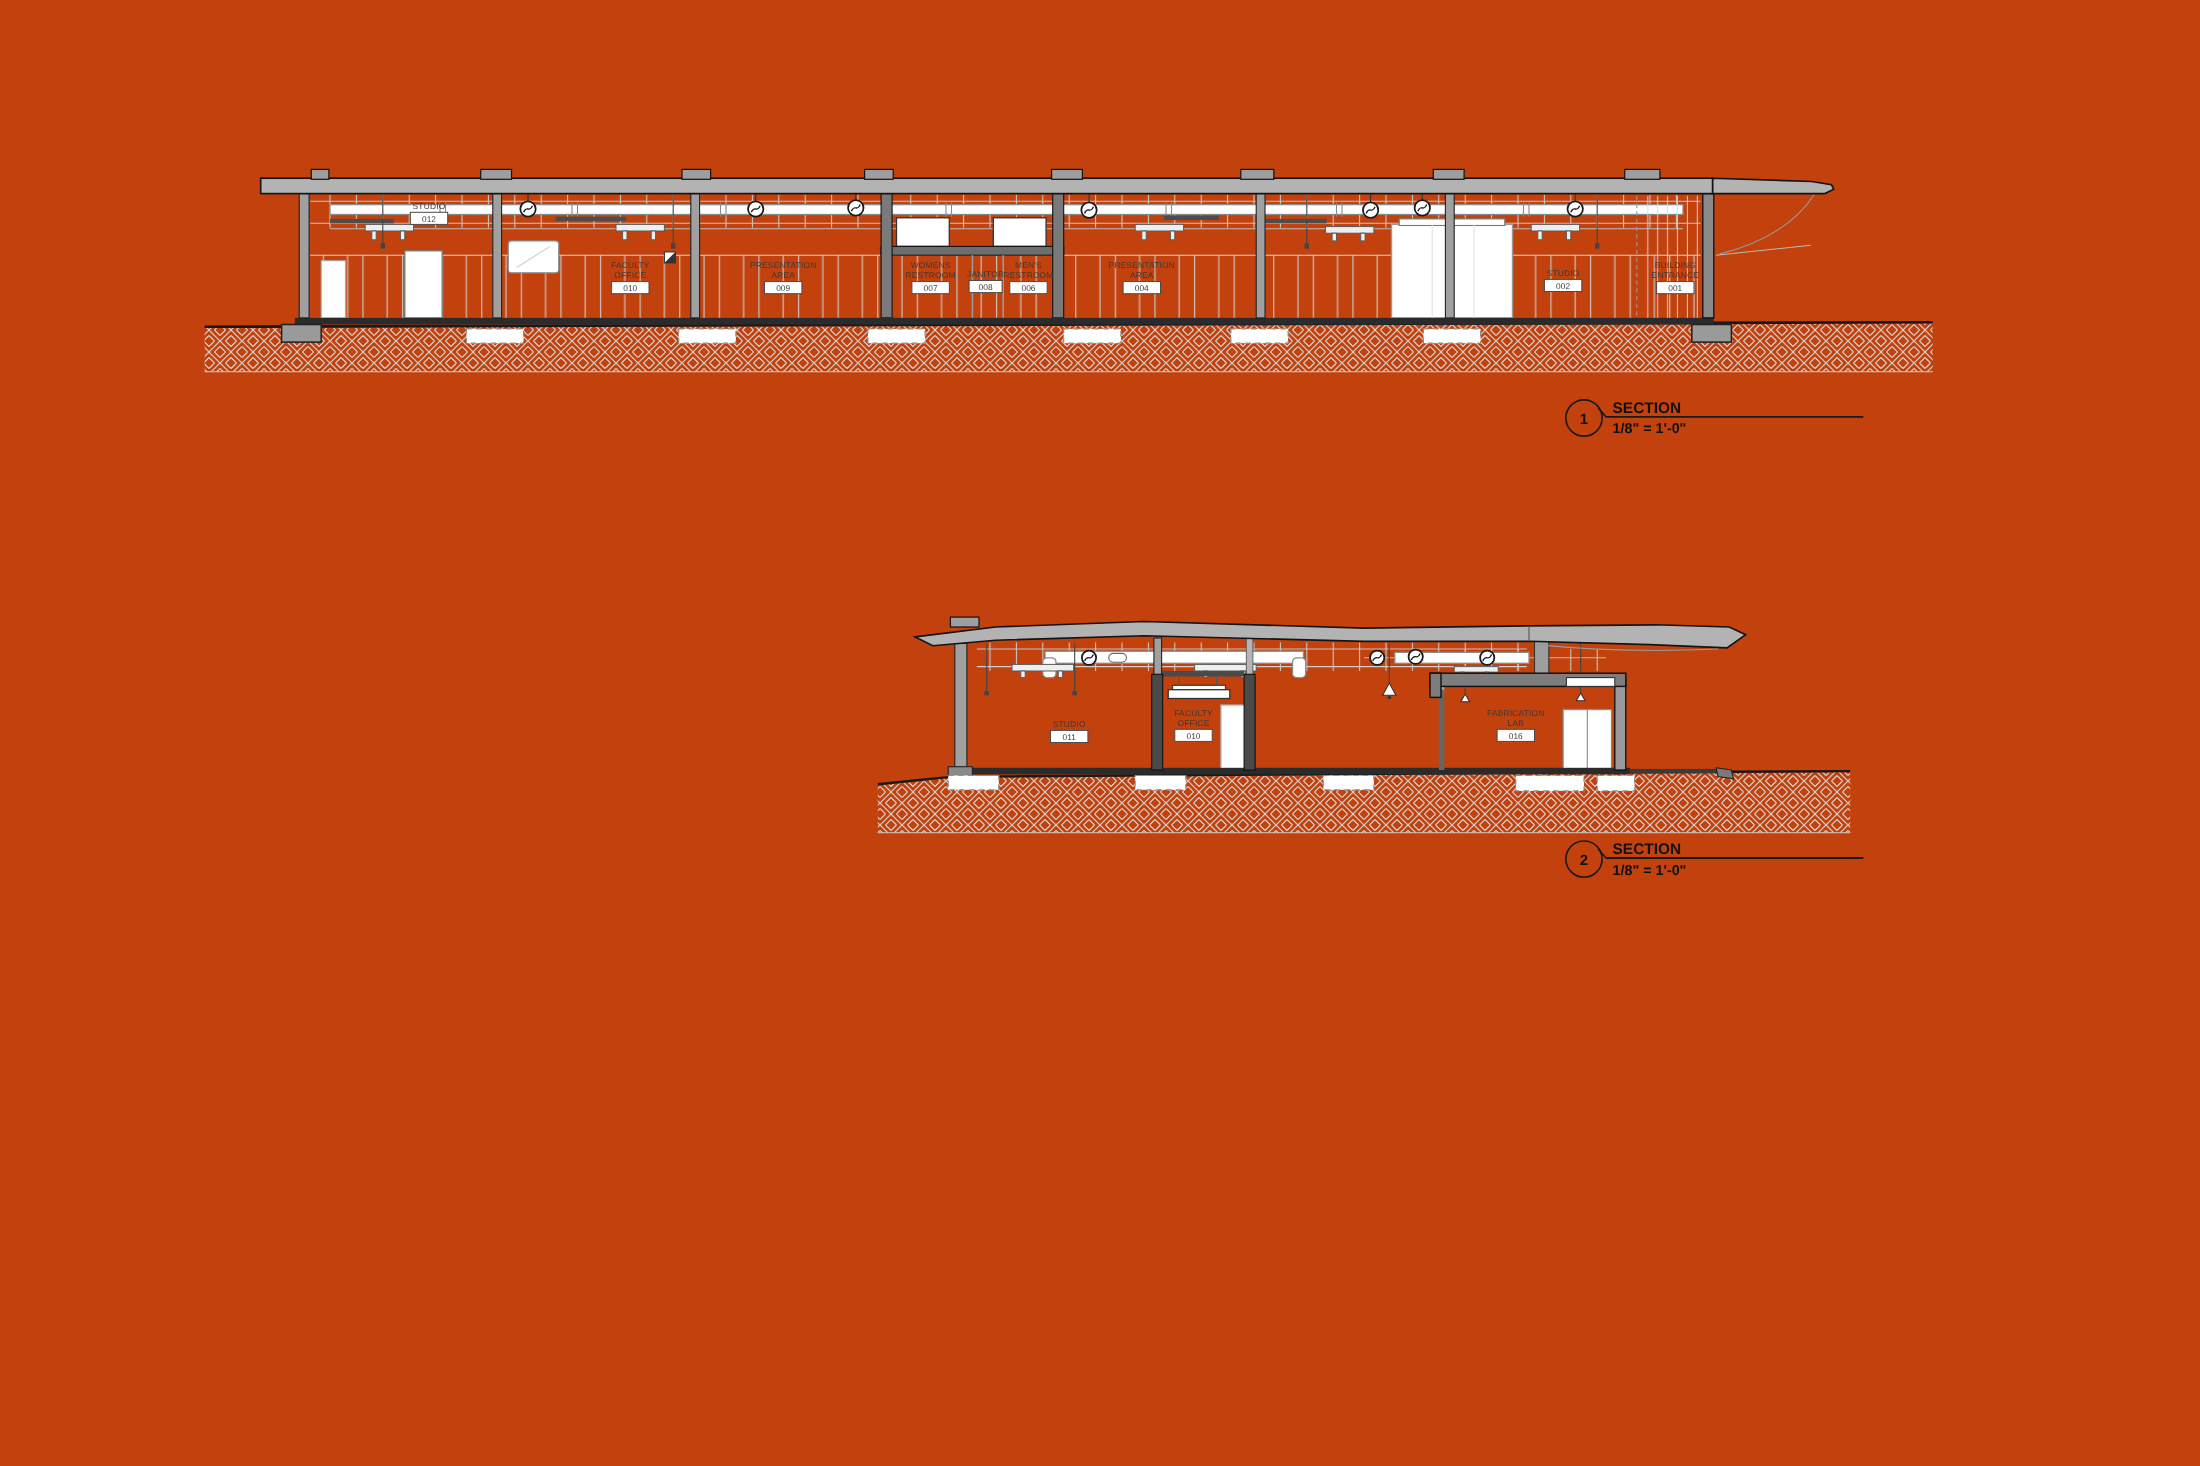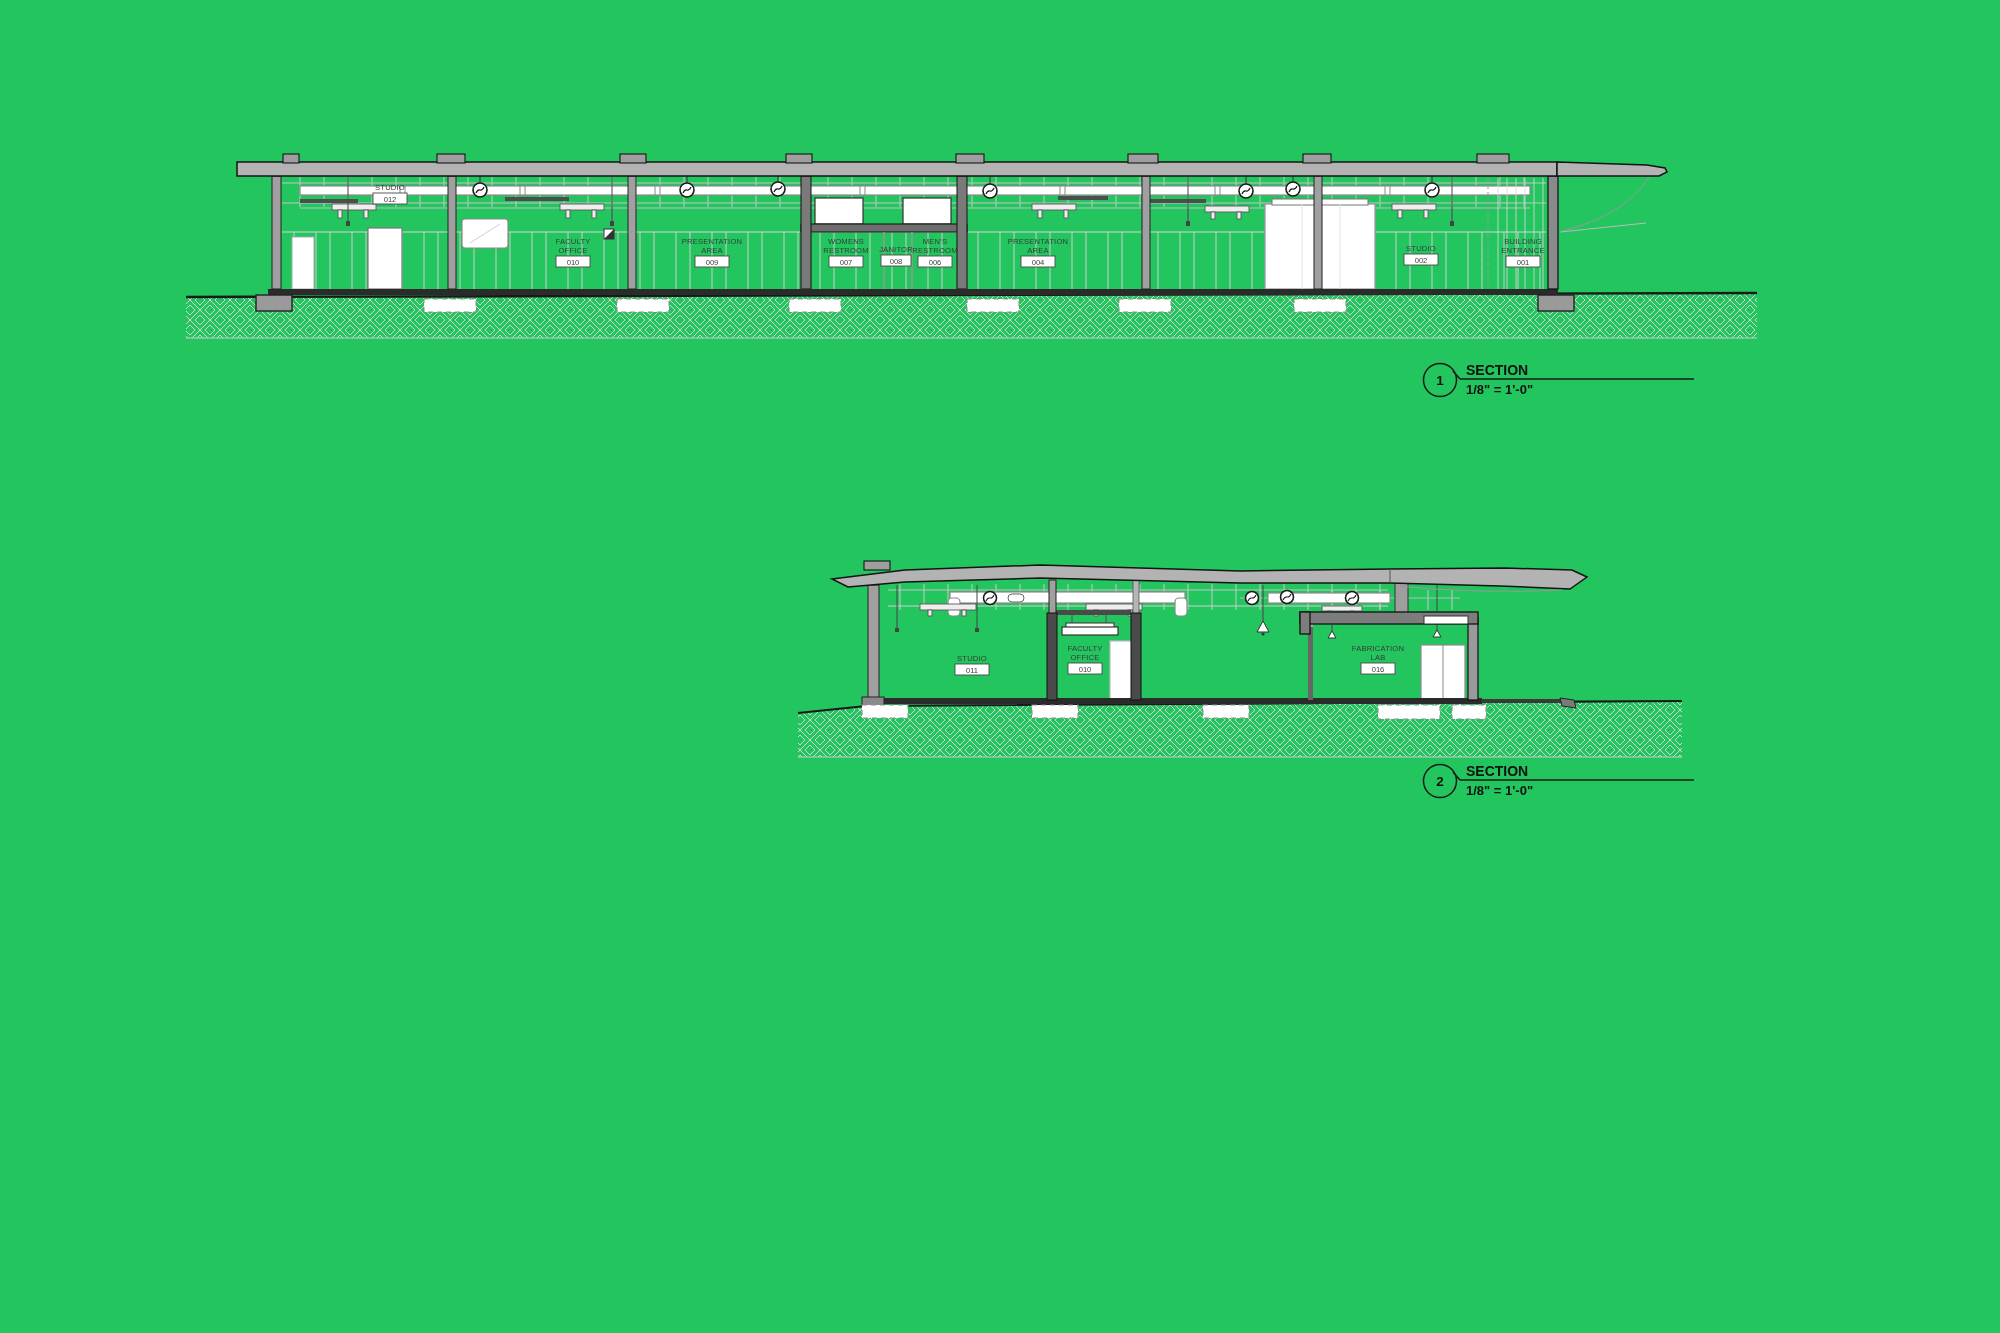--- a/index.html
+++ b/index.html
@@ -1,16 +1,16 @@
 <!DOCTYPE html>
 <html><head>
 <meta charset="utf-8">
 <style>
   html,body{margin:0;padding:0;background:#fff;}
-  .sheet{position:relative;width:2000px;height:1333px;background:#22c55e;overflow:hidden;
+  .sheet{position:relative;width:2000px;height:1333px;background:#c2410c;overflow:hidden;
          font-family:"Liberation Sans",sans-serif;}
   svg{position:absolute;left:0;top:0;}
   text{fill:#3a3a3a;font-family:"Liberation Sans",sans-serif;}
   .room-l{font-size:7.6px;text-anchor:middle;letter-spacing:.2px;}
   .room-n{font-size:7.6px;text-anchor:middle;}
   .num-box{fill:#ffffff;stroke:#4a4a4a;stroke-width:0.9;}
   .co-title{font-size:14px;font-weight:bold;fill:#111;}
   .co-scale{font-size:13px;font-weight:bold;fill:#111;}
   .co-num{font-size:13.5px;font-weight:bold;fill:#111;text-anchor:middle;}
   .wall{fill:#a0a0a0;stroke:#222222;stroke-width:1;}

